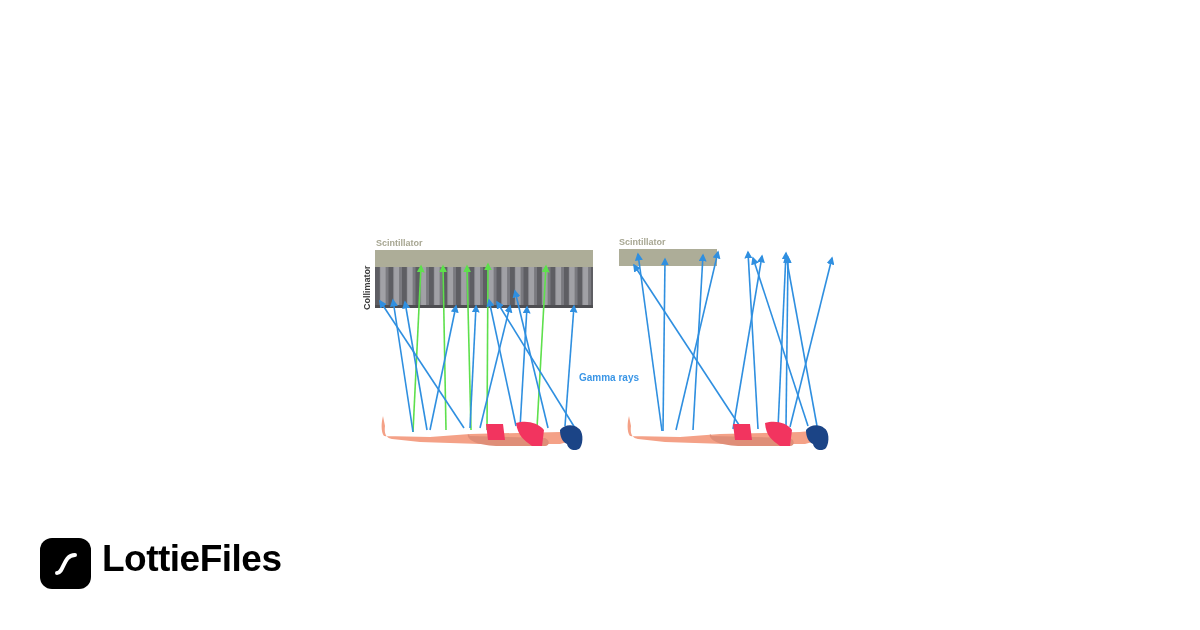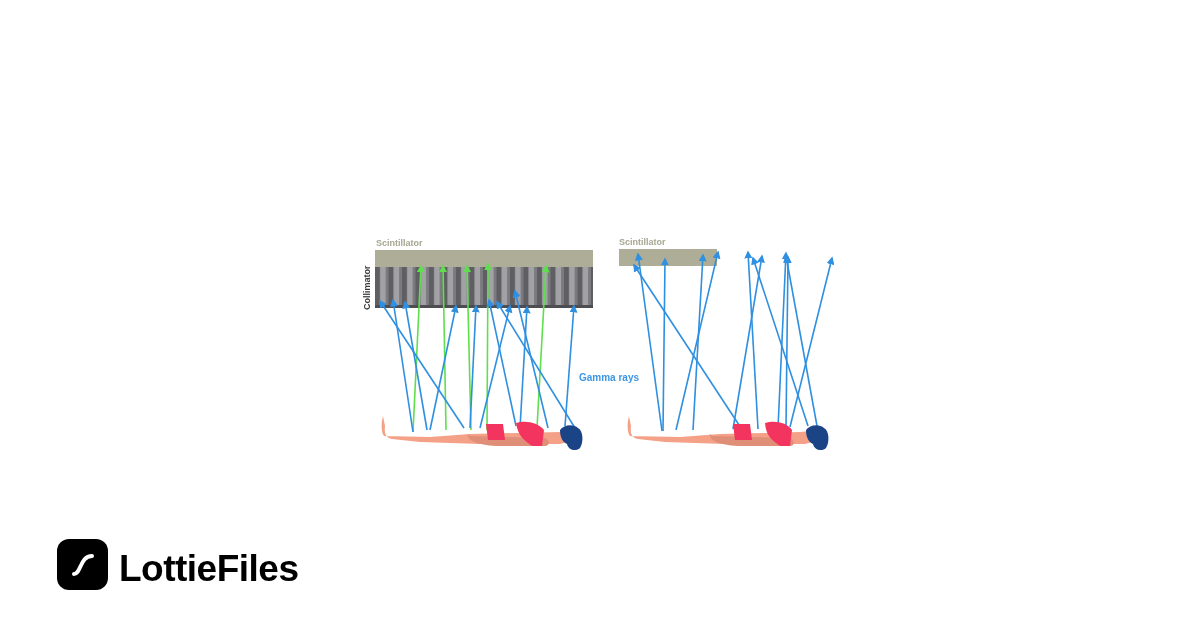--- a/index.html
+++ b/index.html
@@ -4,21 +4,21 @@
   <style>
     html, body { margin: 0; padding: 0; }
     body {
       width: 1200px; height: 630px; background: #ffffff; position: relative; overflow: hidden;
       font-family: "Liberation Sans", sans-serif;
     }
     #illustration { position: absolute; left: 0; top: 0; width: 1200px; height: 630px; }
     .label-text { font-family: "Liberation Sans", sans-serif; font-weight: bold; }
     .brand {
       position: absolute; left: 40px; top: 538px; height: 52px;
-      display: flex; align-items: flex-end; margin-left: 17px;
+      display: flex; align-items: flex-start;
     }
     .brand-logo {
       width: 51px; height: 51px; background: #000; border-radius: 12px;
       display: flex; align-items: center; justify-content: center;
     }
     .brand-name {
       margin-left: 11px; font-family: "Liberation Sans", sans-serif; font-weight: bold;
       font-size: 37px; color: #000; letter-spacing: -0.5px;
     }
   </style>

